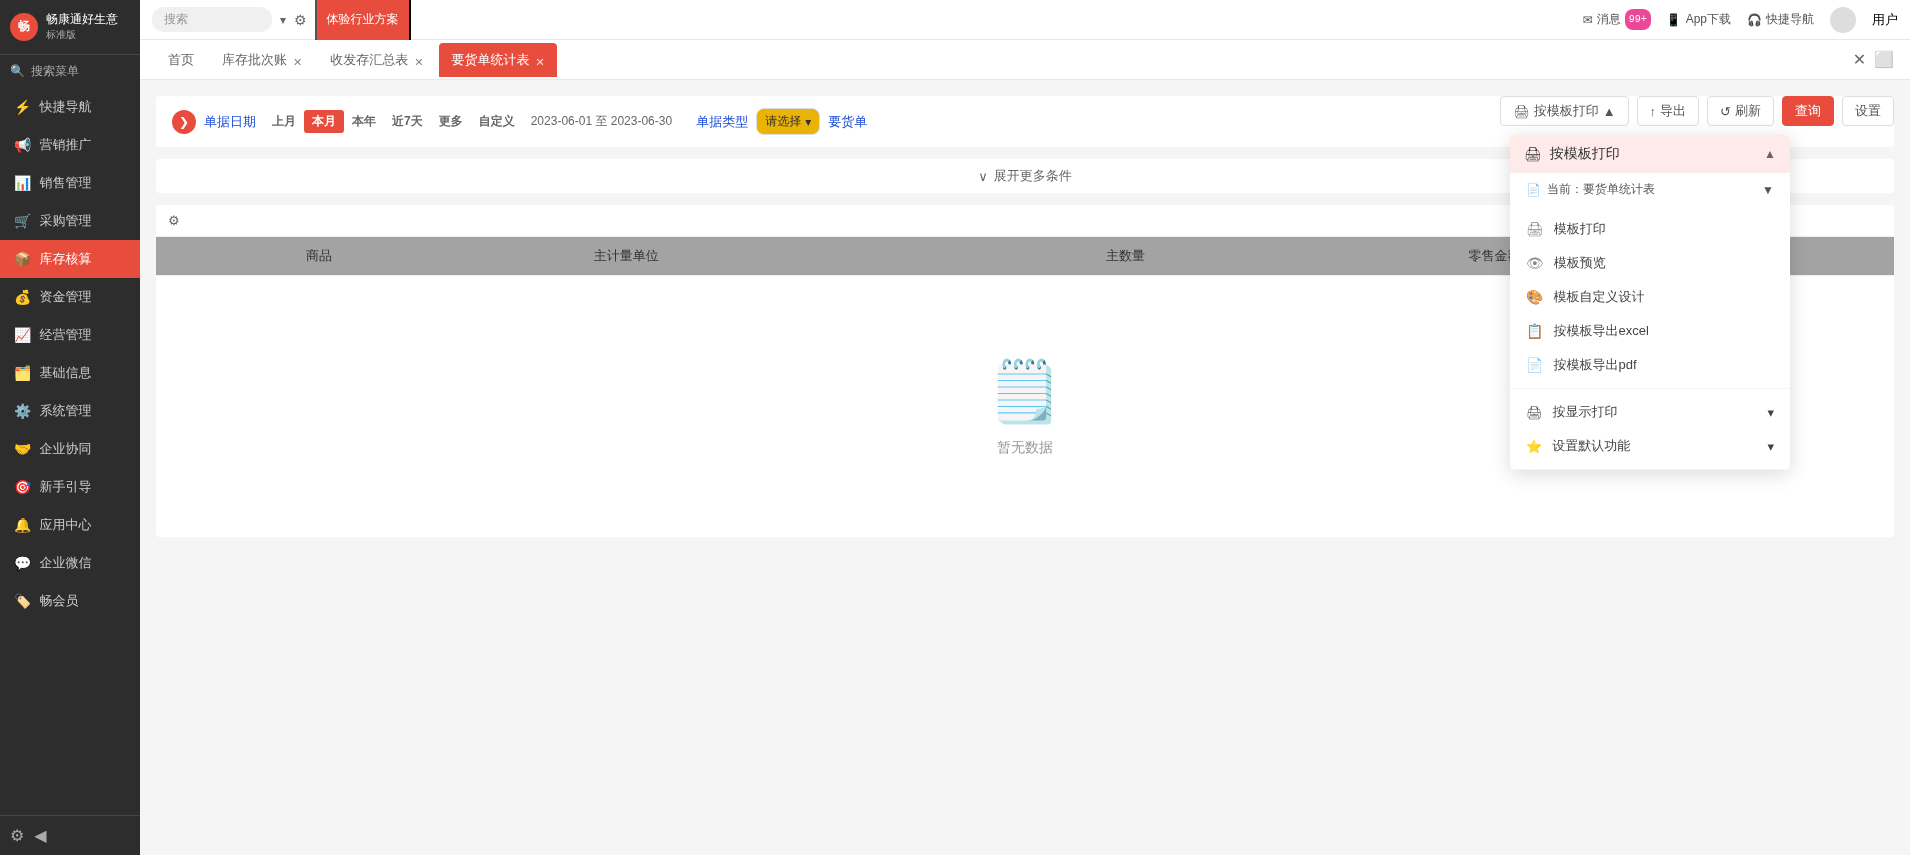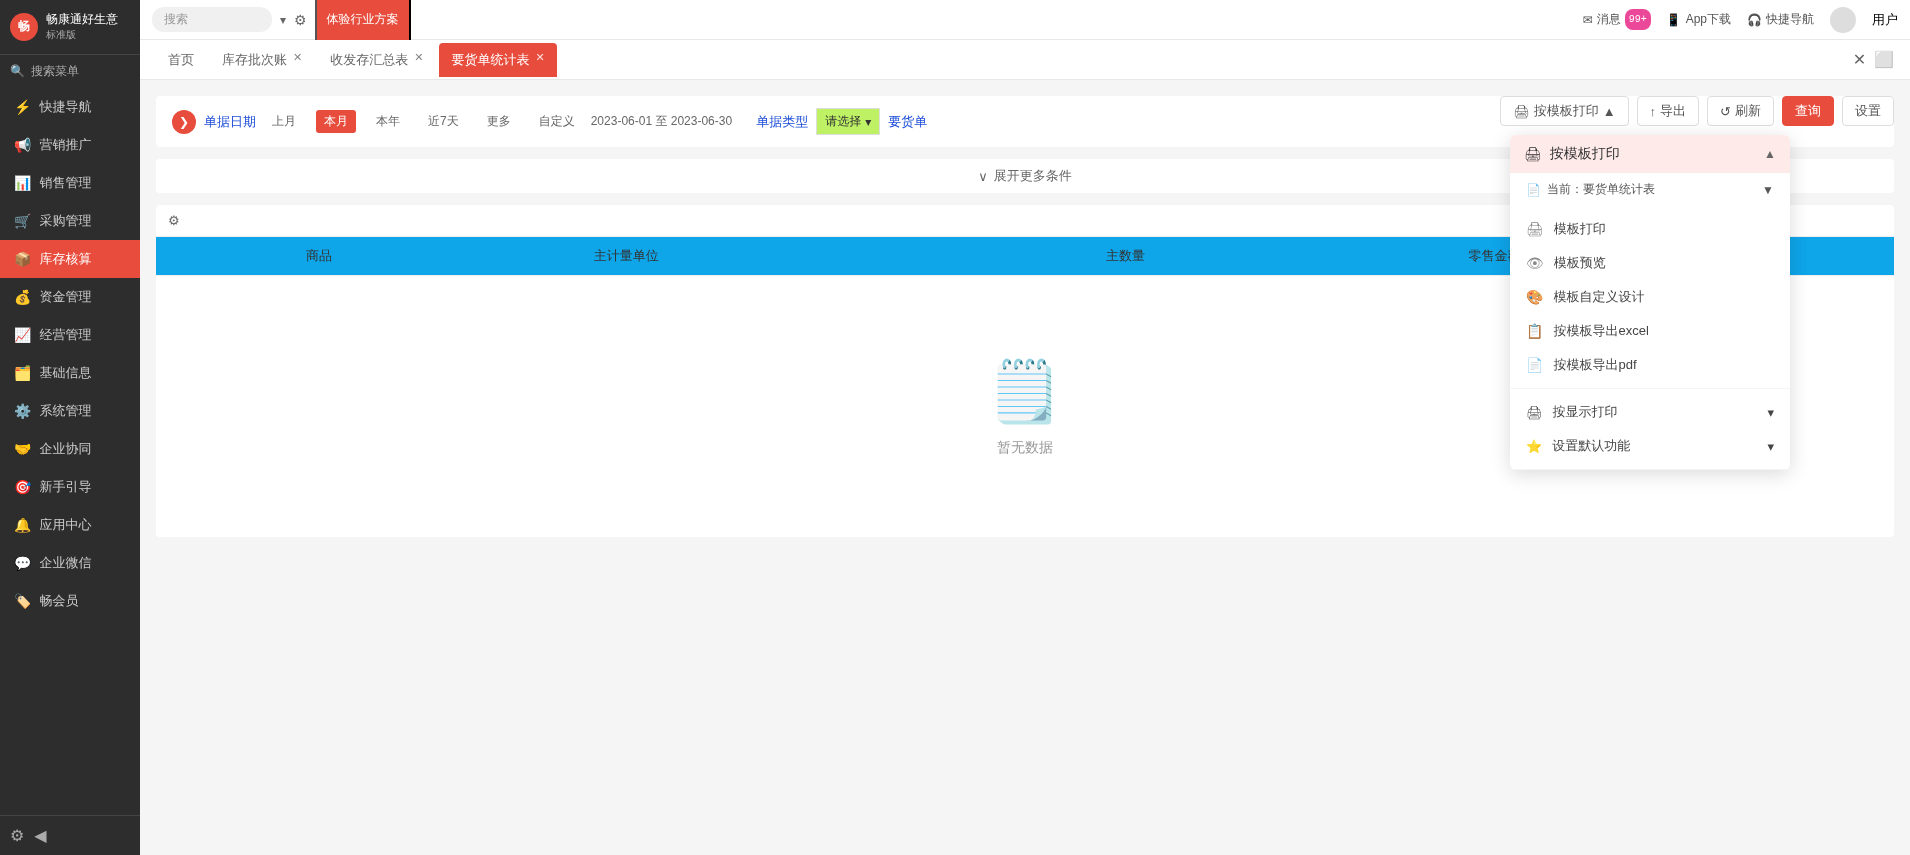--- a/index.html
+++ b/index.html
@@ -99,21 +99,21 @@
       padding: 0 16px;
       border-bottom: 1px solid #e8e8e8;
       height: 40px;
       gap: 4px;
     }
     .tab {
       padding: 8px 12px;
       font-size: 13px;
       cursor: pointer;
       color: #666;
-      display: flex; align-items: flex-start; gap: 6px;
+      display: flex; align-items: flex-end; gap: 6px;
       border-radius: 4px 4px 0 0;
       white-space: nowrap;
     }
     .tab.active { background: #e74c3c; color: white; }
     .tab .close-btn { font-size: 11px; cursor: pointer; opacity: 0.8; }
     .tab-home { color: #666; }
 
     .tabs-right { margin-left: auto; display: flex; align-items: center; gap: 8px; }
     .tabs-right-btn { cursor: pointer; color: #666; font-size: 16px; }
 
@@ -131,29 +131,29 @@
       display: flex; align-items: center; gap: 8px; flex-wrap: wrap;
     }
     .filter-expand-btn {
       width: 24px; height: 24px;
       background: #e74c3c;
       border-radius: 50%;
       display: flex; align-items: center; justify-content: center;
       cursor: pointer; color: white; font-size: 12px;
     }
     .filter-label { color: #1d4ed8; font-size: 13px; }
-    .filter-date-options { display: flex; align-items: center; gap: 12px; }
+    .filter-date-options { display: flex; align-items: center; gap: 0; font-weight: bold; }
     .date-option { padding: 3px 8px; font-size: 12px; color: #666; cursor: pointer; border-radius: 3px; }
     .date-option.active { background: #e74c3c; color: white; }
     .date-range { font-size: 12px; color: #666; }
 
     .filter-type-select {
       display: flex; align-items: center; gap: 4px;
-      border: 1px solid #ddd; border-radius: 1px;
-      padding: 4px 8px; background: #bef264; cursor: pointer; font-size: 12px; color: #333;
+      border: 1px solid #ddd; border-radius: 8px;
+      padding: 4px 8px; background: #eab308; cursor: pointer; font-size: 12px; color: #333;
     }
 
     .expand-more-bar {
       background: #fff;
       border-radius: 4px;
       padding: 8px 16px;
       margin-bottom: 12px;
       display: flex; align-items: center; justify-content: center;
     }
     .expand-more-inner {
@@ -167,21 +167,21 @@
       border-radius: 4px;
       overflow: hidden;
     }
     .table-toolbar {
       display: flex; align-items: center;
       padding: 8px 12px;
       border-bottom: 1px solid #f0f0f0;
     }
     .table-toolbar-settings { cursor: pointer; color: #666; }
     table { width: 100%; border-collapse: collapse; }
-    thead tr { background: #0ea5e9; }
+    thead tr { background: #a3a3a3; }
     th { padding: 10px 12px; text-align: left; font-weight: 500; color: #333; font-size: 13px; border-bottom: 1px solid #f0f0f0; }
 
     
     .action-bar {
       position: absolute;
       top: 16px;
       right: 16px;
       display: flex; align-items: center; gap: 8px;
     }
     .action-btn {

